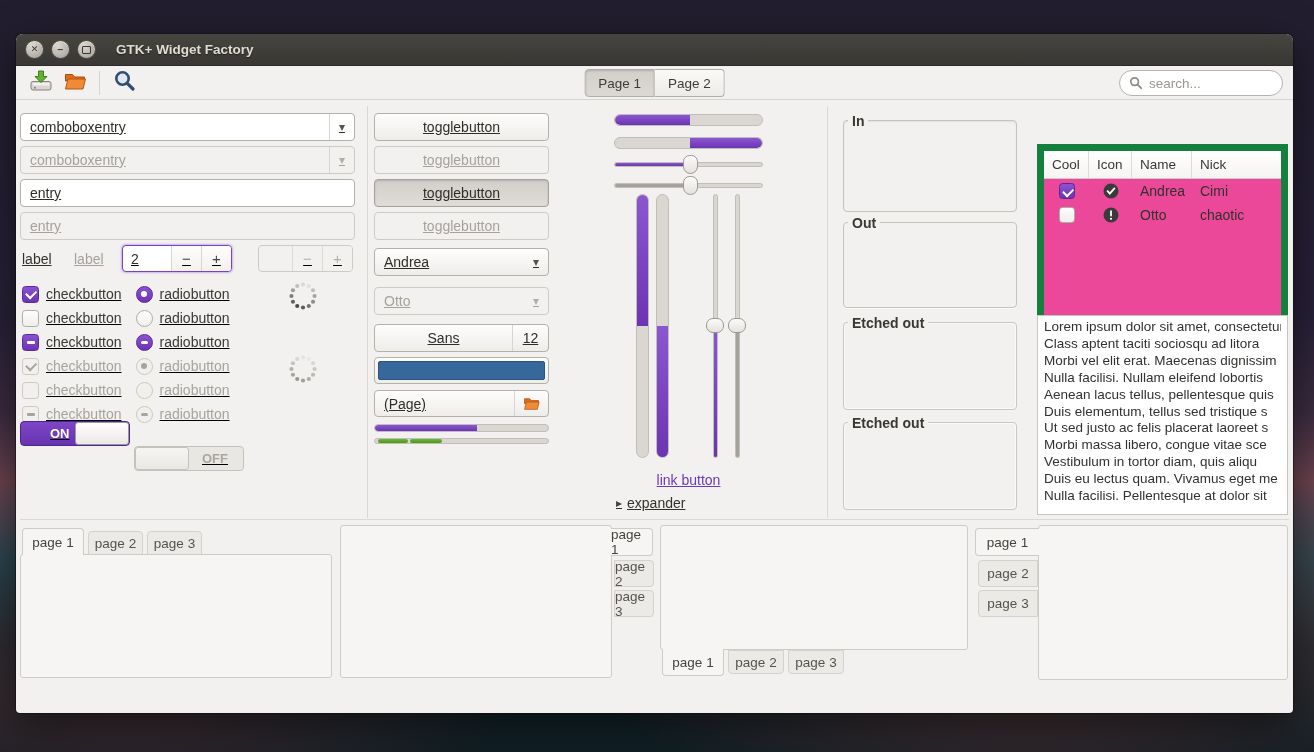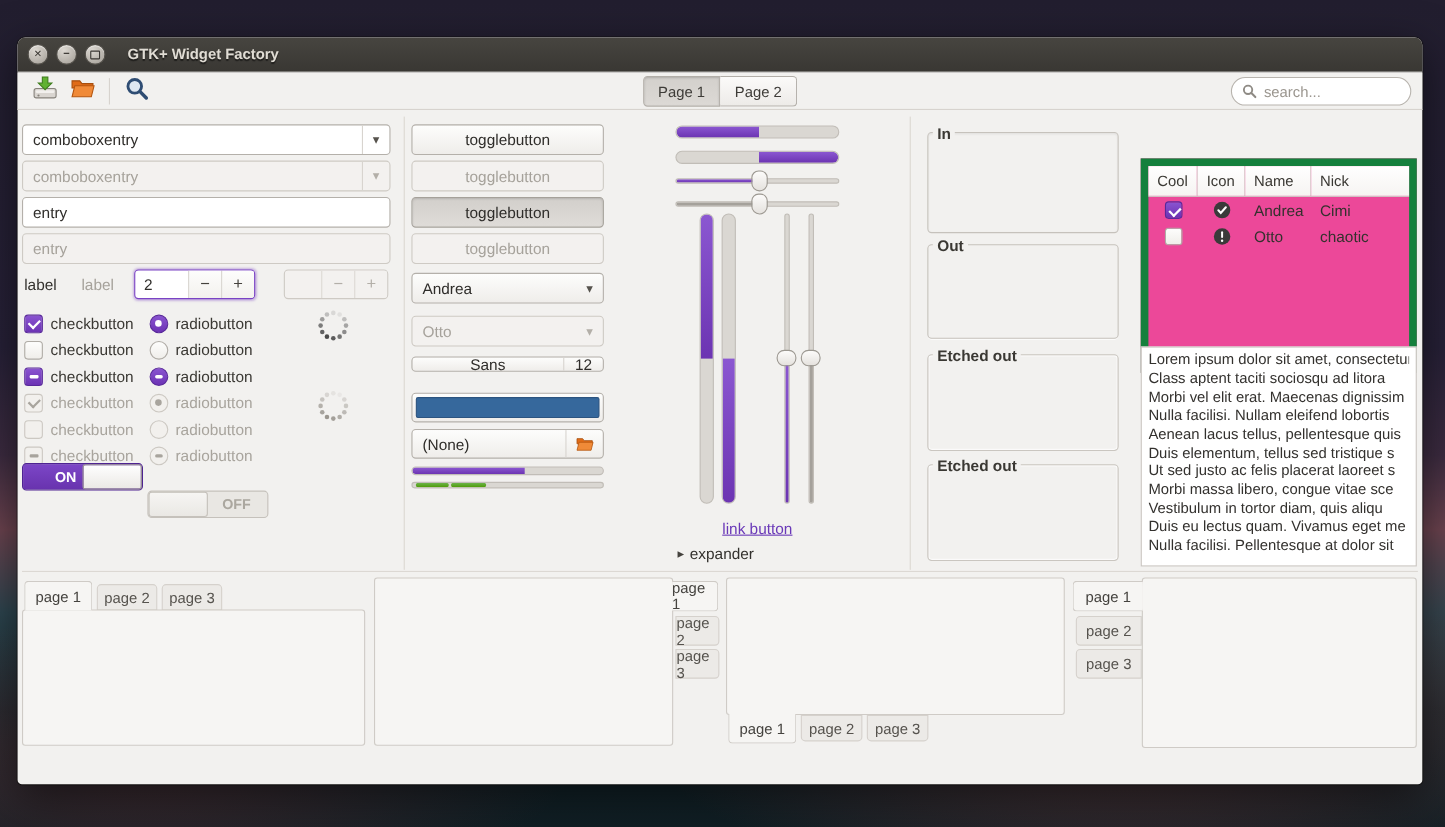--- a/index.html
+++ b/index.html
@@ -34,21 +34,21 @@
     background:linear-gradient(#fbfaf9,#edebe8);border:1px solid #b2aea8;}
   .page-btn.first{border-radius:4px 0 0 4px;}
   .page-btn.second{border-radius:0 4px 4px 0;border-left:none;}
   .page-btn.active{background:linear-gradient(#d3d0cc,#dcd9d5);box-shadow:inset 0 1px 2px rgba(0,0,0,.18);}
   .search-entry{position:absolute;right:10px;top:4px;width:164px;height:26px;background:#fff;
     border:1px solid #b8b4ae;border-radius:13px;display:flex;align-items:center;padding:0 9px;}
   .search-entry input{border:none;outline:none;width:110px;font-size:13.5px;color:#6e6a64;background:transparent;font-family:inherit;}
   .search-entry input::placeholder{color:#9b968f;}
 
   
-  .abs{position:absolute;}
+  .abs{position:absolute;text-decoration:underline;}
   .entry,.gbtn{height:28px;border:1px solid #b4b0aa;border-radius:4px;font-size:14px;color:#2f2d2a;
     display:flex;align-items:center;padding:0 9px;}
   .entry{background:#fff;}
   .gbtn{background:linear-gradient(#fdfdfc,#efedea);justify-content:center;}
   .gbtn.pressed{background:linear-gradient(#d2cfcb,#dfdcd8);box-shadow:inset 0 1px 2px rgba(0,0,0,.15);border-color:#a5a19a;}
   .dis{background:#f3f1ef !important;color:#a6a29b !important;border-color:#cecac4 !important;box-shadow:none !important;}
   .combo-arrow{margin-left:auto;display:flex;align-items:center;height:100%;padding-left:9px;}
   .combo-arrow::after{content:"\25BE";font-size:12px;color:#56534d;}
   .dis .combo-arrow::after{color:#b3afa8;}
   .cbe .combo-arrow{border-left:1px solid #d8d4cf;}
@@ -326,29 +326,29 @@
 
   <div class="gbtn abs" style="left:358px;top:214px;width:175px;justify-content:flex-start;">
     <span>Andrea</span>
     <span class="combo-arrow"></span>
   </div>
   <div class="gbtn abs dis" style="left:358px;top:253px;width:175px;justify-content:flex-start;">
     <span>Otto</span>
     <span class="combo-arrow"></span>
   </div>
 
-  <div class="gbtn fontbtn abs" style="left:358px;top:290px;width:175px;height:14px;">
+  <div class="gbtn fontbtn abs" style="left:358px;top:290px;width:175px;height:28px;">
     <span class="fb-family">Sans</span>
     <span class="fb-size">12</span>
   </div>
   <div class="gbtn abs" style="left:358px;top:323px;width:175px;height:27px;padding:3px;">
     <span class="colorswatch"></span>
   </div>
   <div class="gbtn filebtn abs" style="left:358px;top:356px;width:175px;height:27px;">
-    <span>(None)</span>
+    <span>(Page)</span>
     <span class="fb-icon">
       <svg width="19" height="19" viewBox="0 0 26 26">
         <path d="M3.5 6.5 h7 l2 2.5 h10 v4 h-19 z" fill="#e06b18" stroke="#a84f0e"></path>
         <path d="M3.5 21 l2.5-10 h17.5 l-2.5 10 z" fill="#f08a38" stroke="#b5560f"></path>
       </svg>
     </span>
   </div>
 
   <div class="trough abs" style="left:358px;top:390px;width:175px;height:8px;border-radius:4px;">
     <span class="fillp fill-left" style="width: 59%;"></span>

